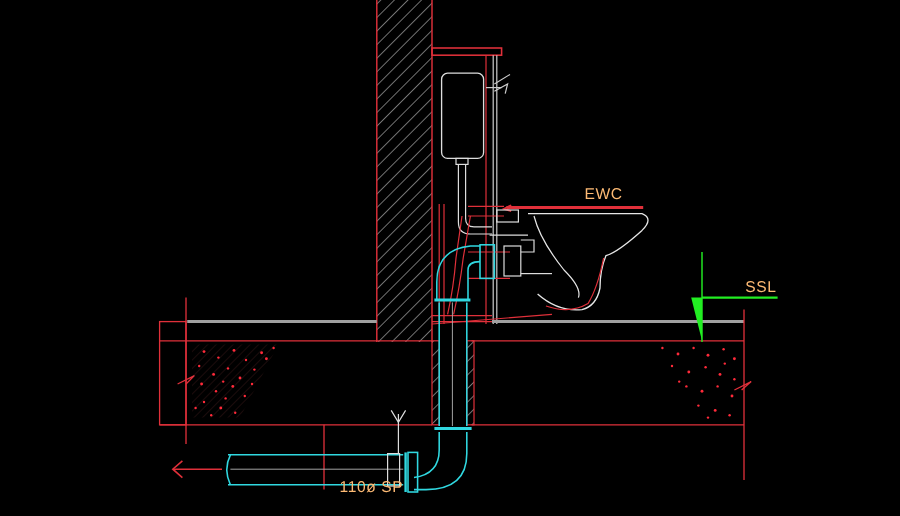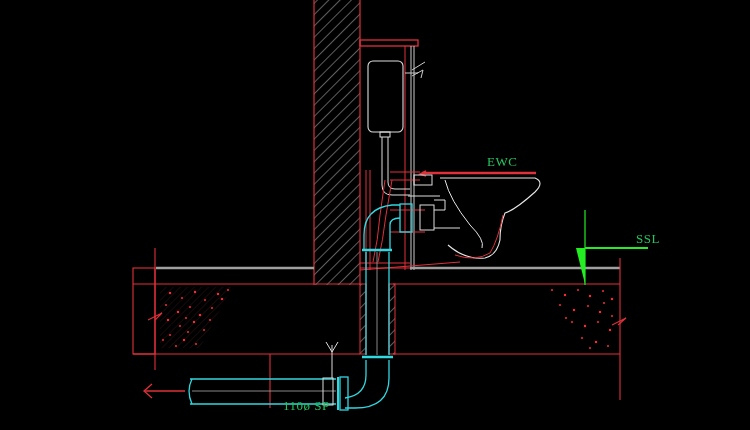--- a/index.html
+++ b/index.html
@@ -1,18 +1,18 @@
 <!DOCTYPE html>
 <html><head>
 <meta charset="utf-8">
 <style>
   html, body { margin:0; padding:0; background:#000; }
   body { width:750px; height:430px; overflow:hidden; position:relative; font-family:"DejaVu Sans", sans-serif; }
   svg { position:absolute; left:0; top:0; }
-  .lbl { position:absolute; color:#22c55e; font-family:Liberation Serif, serif; font-size:13px; letter-spacing:0.5px; }
+  .lbl { position:absolute; color:#fdba74; font-family:Liberation Sans, sans-serif; font-size:13px; letter-spacing:0.5px; }
 </style>
 </head>
 <body>
 
 <svg width="750" height="430" viewBox="0 0 750 430">
   <defs>
     <pattern id="hatch" patternUnits="userSpaceOnUse" width="8" height="8" patternTransform="rotate(45)">
       <line x1="0" y1="0" x2="0" y2="8" stroke="#bbbbbb" stroke-width="1"></line>
     </pattern>
     <pattern id="hatch2" patternUnits="userSpaceOnUse" width="5" height="5" patternTransform="rotate(45)">
@@ -176,14 +176,14 @@
   </g>
 
   <g>
     <line x1="585" y1="210" x2="585" y2="285" stroke="#22ee22" stroke-width="1.2"></line>
     <line x1="585" y1="248" x2="648" y2="248" stroke="#22ee22" stroke-width="2"></line>
     <polygon points="576,248 585,248 585,284" fill="#22ee22"></polygon>
   </g>
 </svg>
 
 <div class="lbl" style="left:487px;top:154px;">EWC</div>
-<div class="lbl" style="left:636px;top:231px;text-align:center;">SSL</div>
+<div class="lbl" style="left:621px;top:231px;text-align:center;">SSL</div>
 <div class="lbl" style="left:283px;top:398px;">110ø SP</div>
 
 </body></html>

